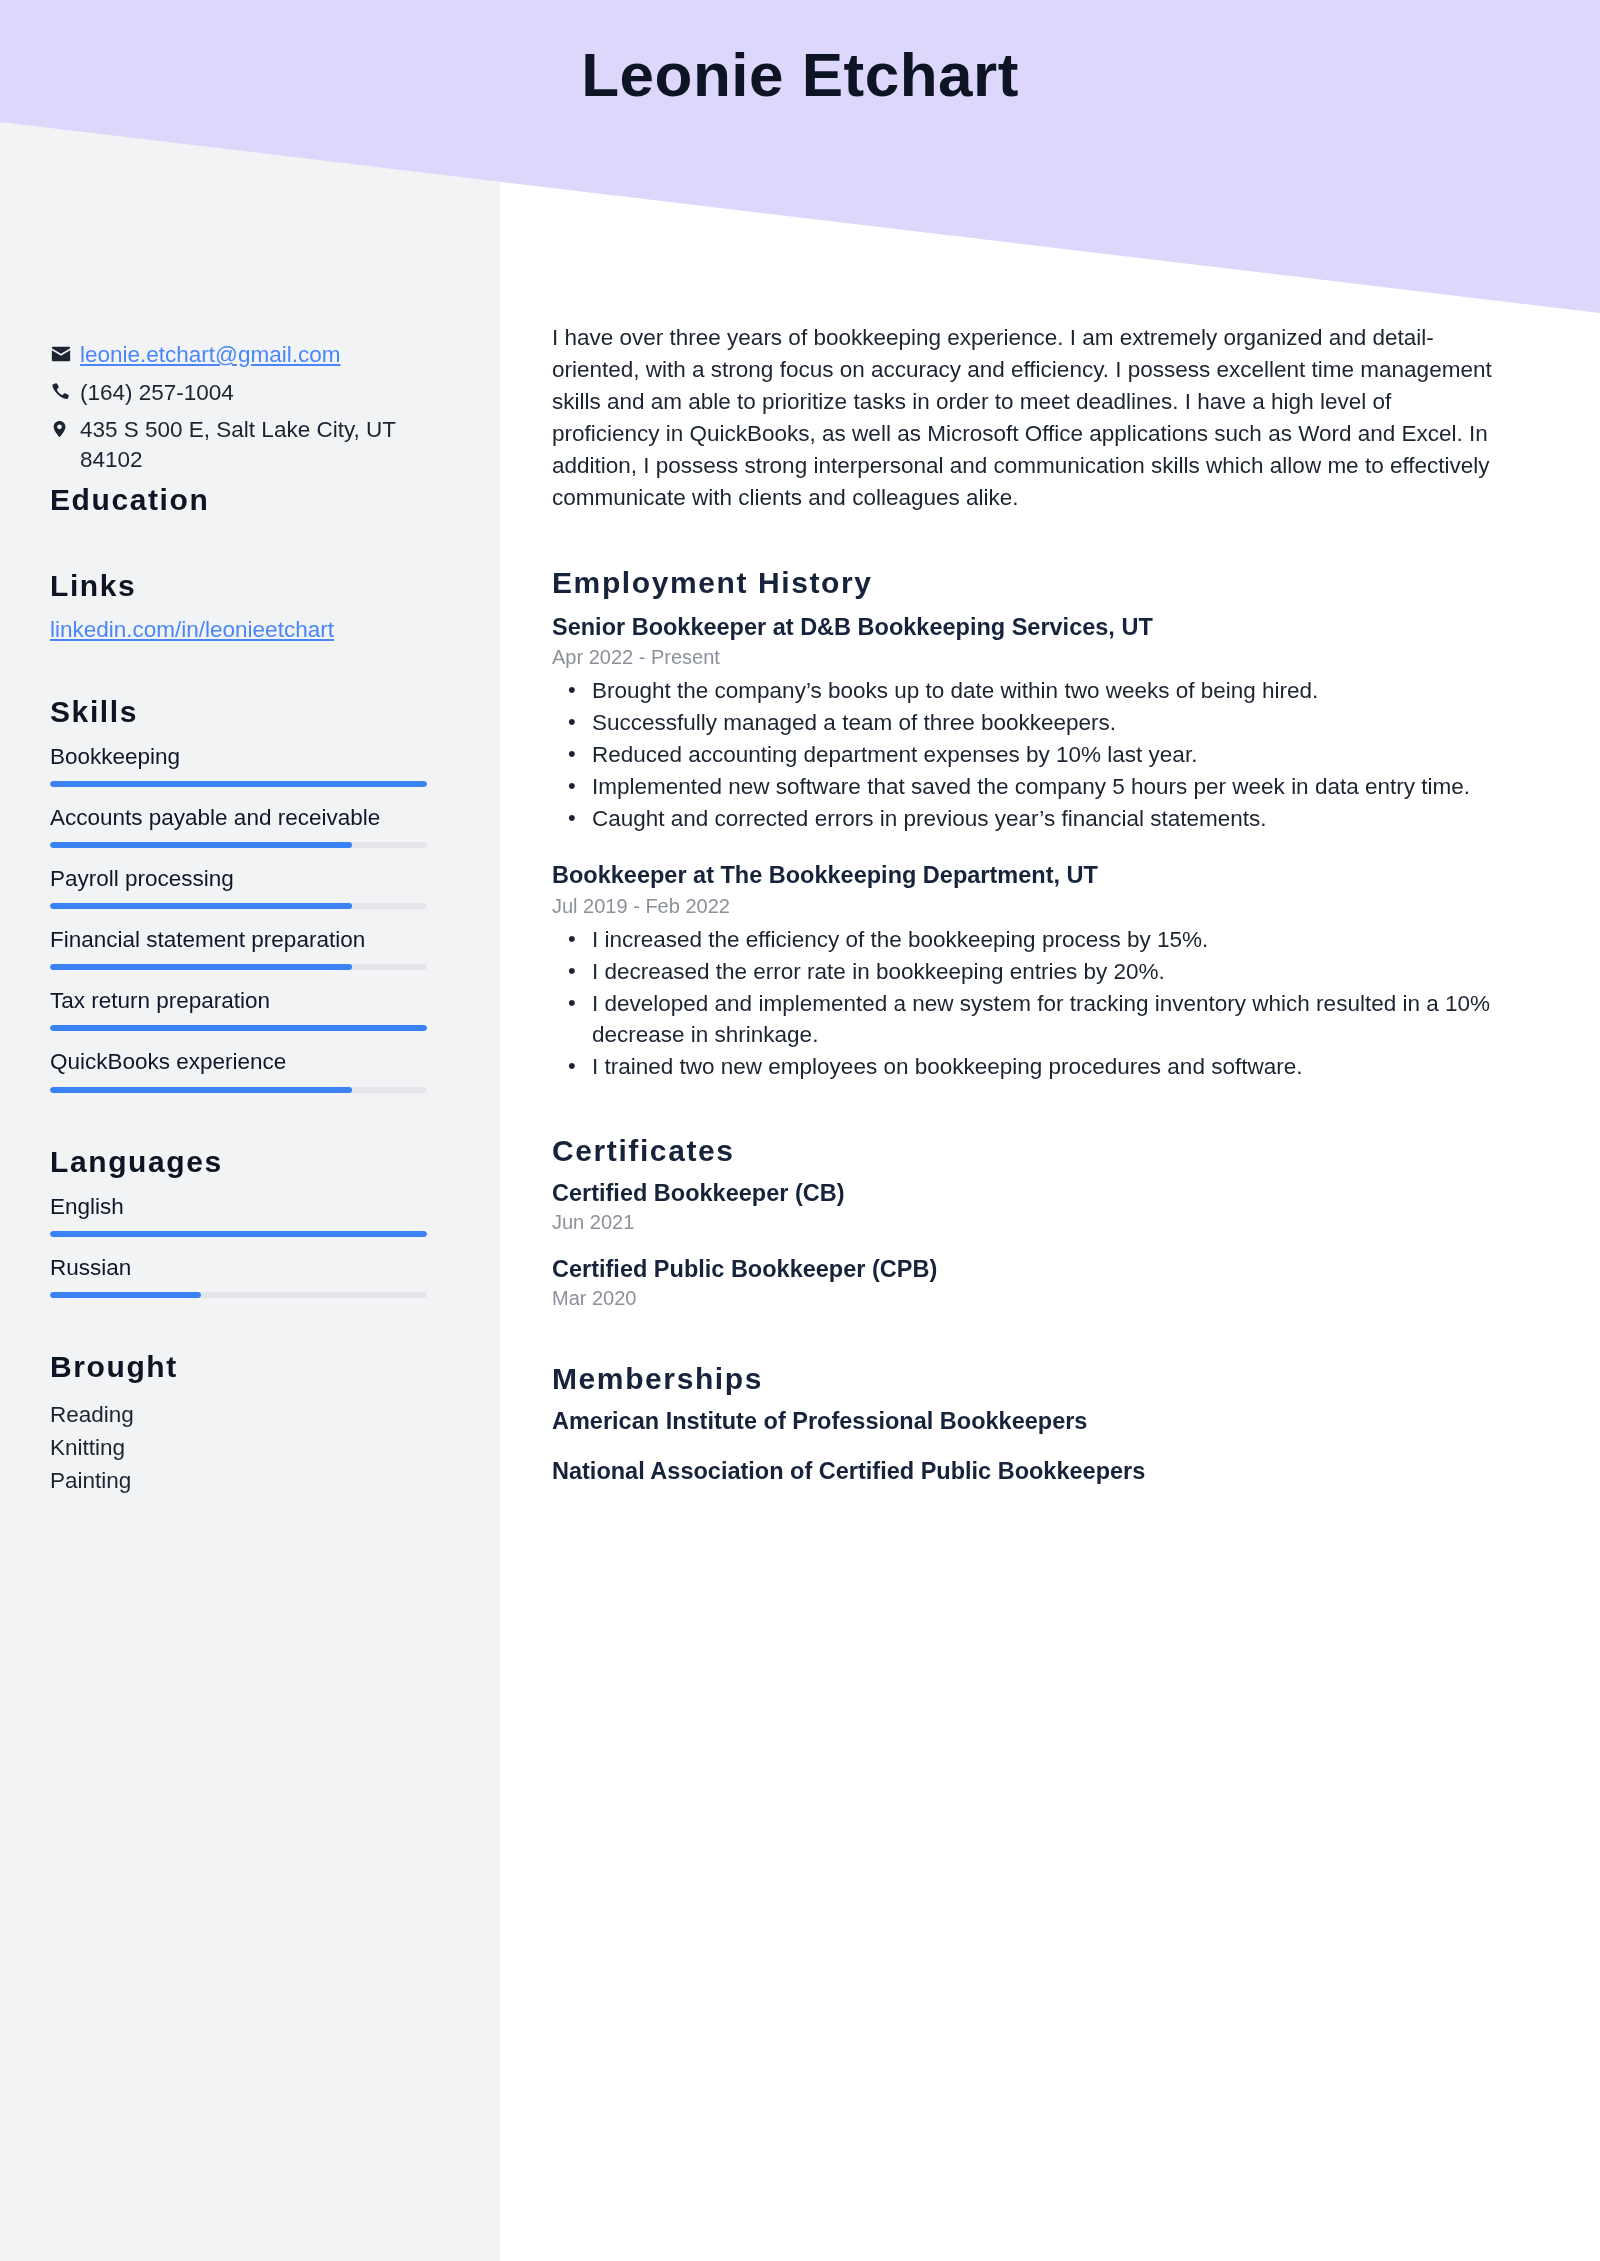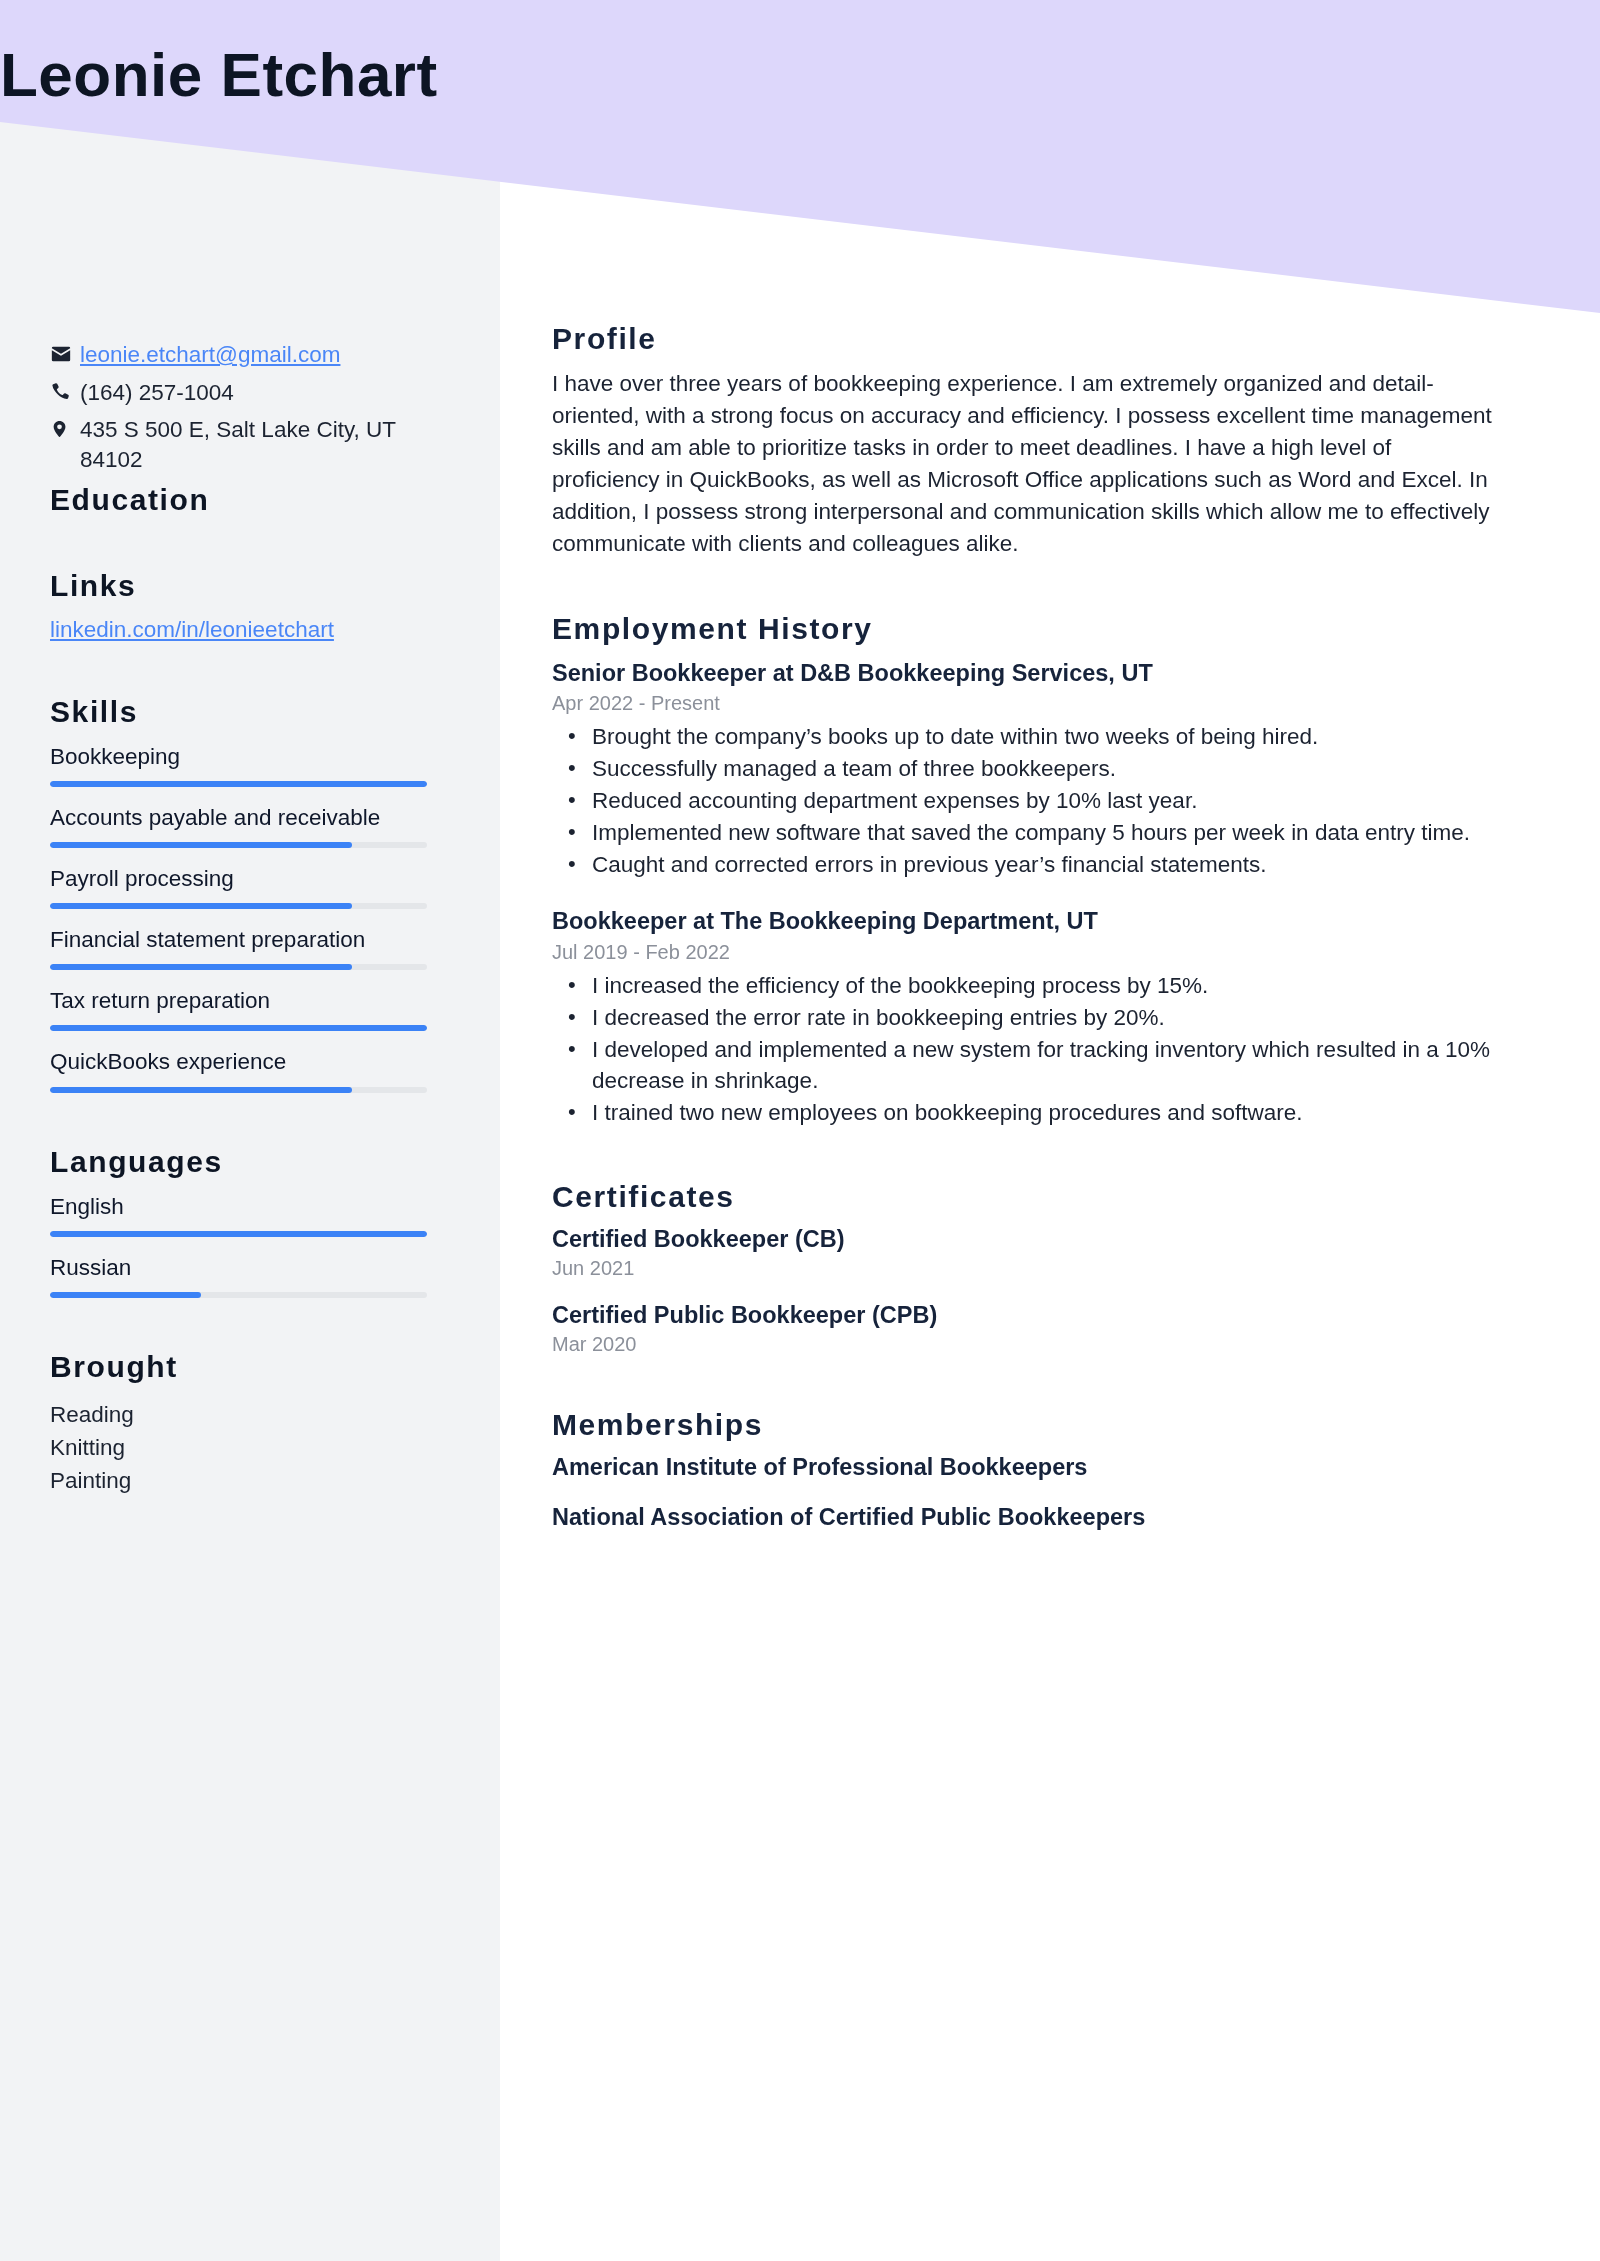--- a/index.html
+++ b/index.html
@@ -46,21 +46,21 @@
     background: #ddd7fb;
     z-index: 2;
     clip-path: polygon(0 0, 1600px 0, 1600px 313px, 0 122px);
   }
 
   .banner-inner {
     position: absolute;
     left: 0;
     top: 0;
     width: 1600px;
-    text-align: left;
+    text-align: center;
   }
 
   .name {
     margin: 0;
     padding-top: 42px;
     font-size: 62px;
     font-weight: 700;
     letter-spacing: 0.5px;
     color: #0d1524;
     line-height: 1.08;
@@ -396,21 +396,20 @@
             <div class="hobby-item">Knitting</div>
             <div class="hobby-item">Painting</div>
           </div>
       </div>
 
     </div>
 
     <div class="col-right">
 
       <div>
-        <div class="right-heading">Profile</div>
         <p class="profile-text">I have over three years of bookkeeping experience. I am extremely organized and detail-oriented, with a strong focus on accuracy and efficiency. I possess excellent time management skills and am able to prioritize tasks in order to meet deadlines. I have a high level of proficiency in QuickBooks, as well as Microsoft Office applications such as Word and Excel. In addition, I possess strong interpersonal and communication skills which allow me to effectively communicate with clients and colleagues alike.</p>
       </div>
 
       <div class="right-section">
         <div class="right-heading">Employment History</div>
         <div id="job-items">
             <div class="job">
               <div class="job-heading">Senior Bookkeeper at D&amp;B Bookkeeping Services, UT</div>
               <div class="job-date">Apr 2022 - Present</div>
               <ul class="bullets">

